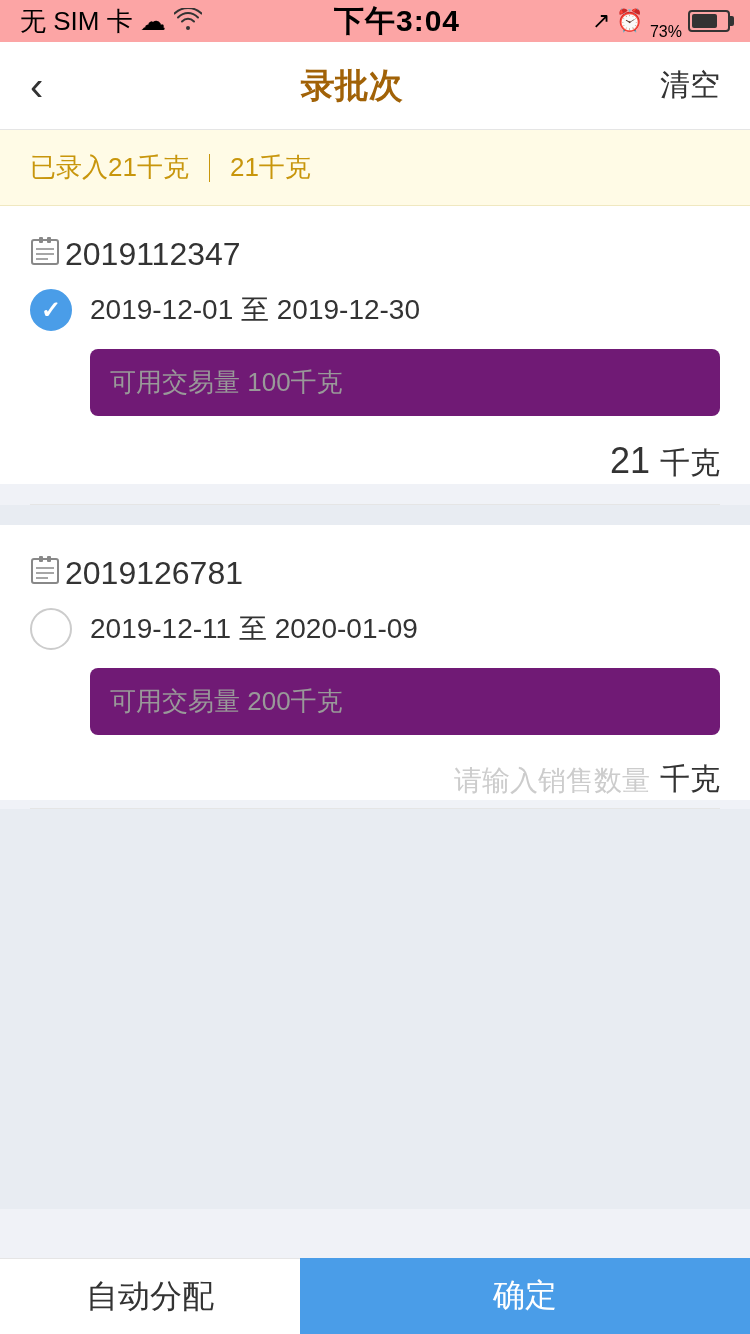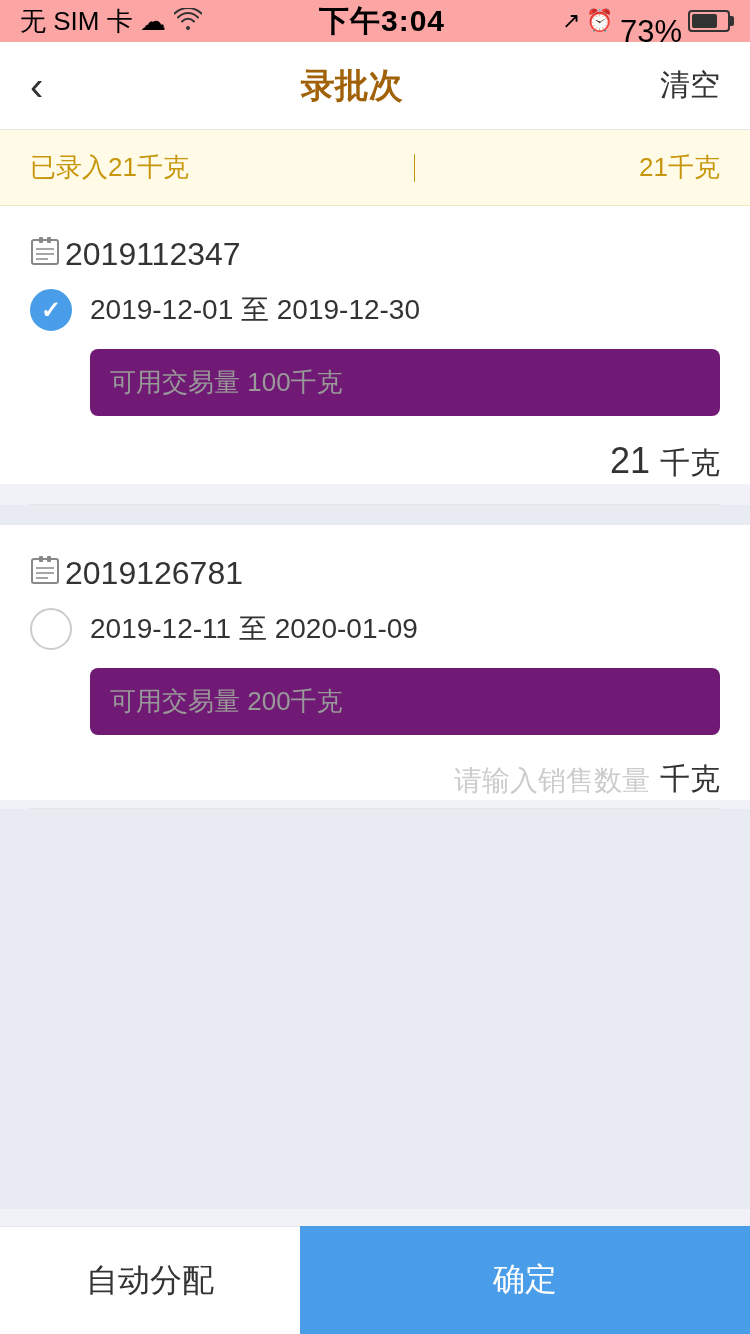--- a/index.html
+++ b/index.html
@@ -99,21 +99,20 @@
     }
 
     
     .summary-bar {
       background: #fffbe6;
       padding: 20px 30px;
       display: flex;
       align-items: center;
       gap: 20px;
       border-bottom: 1px solid #f0e8c0;
-      justify-content: space-between;
     }
     .summary-recorded {
       font-size: 26px;
       color: #c8960c;
     }
     .summary-divider {
       width: 1px;
       height: 28px;
       background: #c8960c;
     }
@@ -259,21 +258,21 @@
       flex: 1;
       min-height: 400px;
     }
 
     
     .bottom-bar {
       position: fixed;
       bottom: 0;
       left: 0;
       width: 750px;
-      height: 108px;
+      height: 76px;
       display: flex;
       background: #fff;
     }
     .btn-auto {
       flex: 1;
       display: flex;
       align-items: center;
       justify-content: center;
       font-size: 32px;
       color: #333;
@@ -312,21 +311,21 @@
         <path d="M8 13.5C9.8 11.7 11.8 10.8 14 10.8s4.2.9 6 2.7" stroke="#333" stroke-width="2" fill="none" stroke-linecap="round"></path>
         <path d="M4 9.5C7 6.5 10.3 5 14 5s7 1.5 10 4.5" stroke="#333" stroke-width="2" fill="none" stroke-linecap="round"></path>
         <path d="M0.5 5.5C4.5 1.8 9 0 14 0s9.5 1.8 13.5 5.5" stroke="#333" stroke-width="2" fill="none" stroke-linecap="round"></path>
       </svg>
     </span>
   </div>
   <div class="status-center">下午3:04</div>
   <div class="status-right">
     <span style="font-size:22px;">↗</span>
     <span style="font-size:22px;">⏰</span>
-    <span style="font-size:31px;margin-top:21px;">73%</span>
+    <span style="font-size:16px;margin-top:21px;">73%</span>
     <div class="battery">
       <div class="battery-bar">
         <div class="battery-fill"></div>
       </div>
     </div>
   </div>
 </div>
 
 <div class="nav-bar">
   <span class="nav-back">‹</span>

